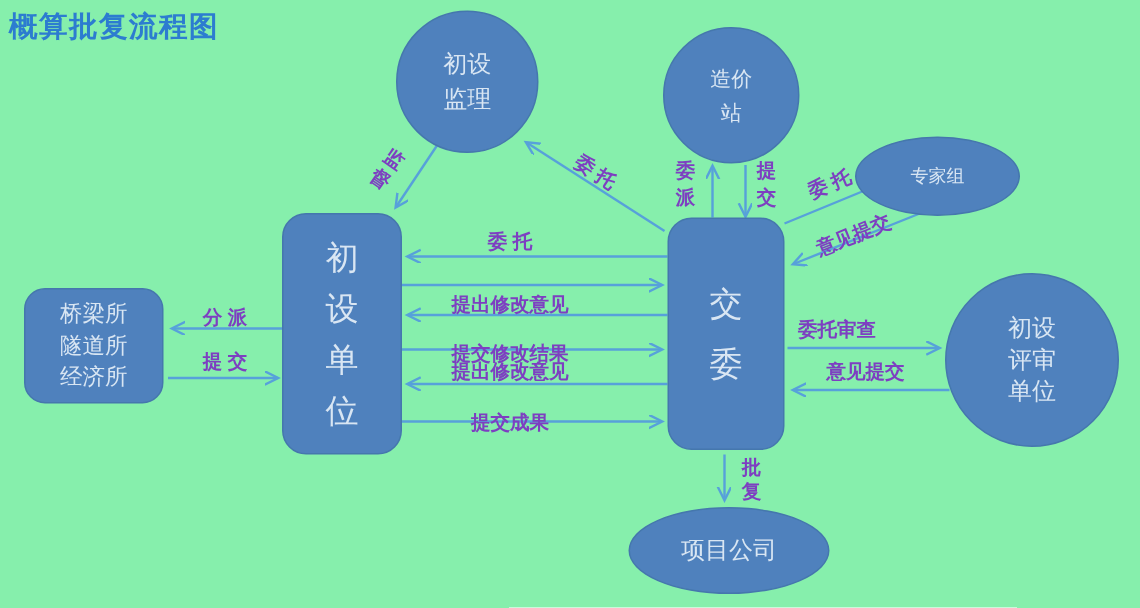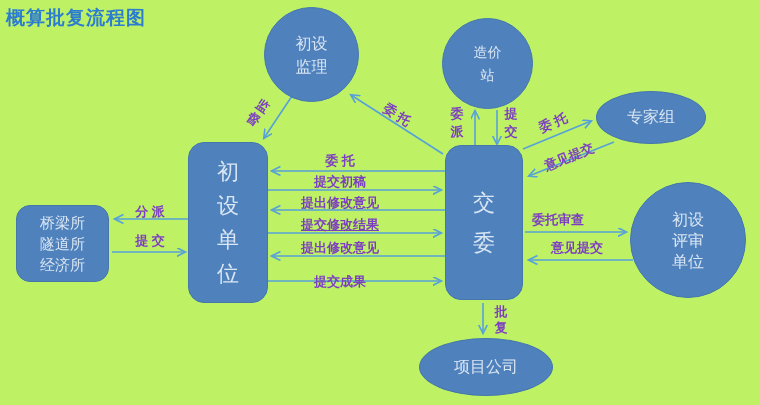--- a/index.html
+++ b/index.html
@@ -6,21 +6,21 @@
     --node-fill:#4f81bd;
     --node-border:#4577ad;
     --node-text:#d9e6f3;
     --arrow:#57a1da;
     --label:#7d3fc1;
     --title:#2c7cd0;
   }
   html,body{margin:0;padding:0;background:#ffffff;}
   .canvas{
     position:relative;width:760px;height:405px;overflow:hidden;
-    background:#bef264;font-family:"Liberation Sans",sans-serif;
+    background:#86efac;font-family:"Liberation Sans",sans-serif;
   }
   .title{
     position:absolute;left:6px;top:5px;
     font-family:"Liberation Serif",serif;
     font-size:19px;font-weight:700;color:var(--title);
     letter-spacing:1px;white-space:pre-line;
   }
   .arrows{position:absolute;left:0;top:0;}
   .arrows line{stroke:var(--arrow);stroke-width:1.6;}
   #ah path{stroke:var(--arrow);fill:none;stroke-width:1.6;}
@@ -28,34 +28,34 @@
     position:absolute;background:var(--node-fill);
     border:1px solid var(--node-border);
     color:var(--node-text);
     display:flex;align-items:center;justify-content:center;
     text-align:center;white-space:pre-line;box-sizing:border-box;
   }
   .ellipse{border-radius:50%;}
   .rounded{border-radius:16px;}
   #node-jianli{left:264px;top:7px;width:95px;height:95px;font-size:16px;line-height:23px;}
   #node-zaojia{left:442px;top:18px;width:91px;height:91px;font-size:14px;line-height:23px;}
-  #node-zhuanjia{left:596px;top:91px;width:110px;height:53px;font-size:16px;}
+  #node-zhuanjia{left:570px;top:91px;width:110px;height:53px;font-size:12px;}
   #node-pingshen{left:630px;top:182px;width:116px;height:116px;font-size:16px;line-height:21px;}
   #node-chushe{left:188px;top:142px;width:80px;height:161px;font-size:22px;line-height:34px;}
   #node-jiaowei{left:445px;top:145px;width:78px;height:155px;font-size:22px;line-height:40px;}
-  #node-inst{left:16px;top:192px;width:93px;height:77px;border-radius:14px;font-size:15px;line-height:21px;margin-top:13px;}
+  #node-inst{left:16px;top:192px;width:93px;height:77px;border-radius:14px;font-size:15px;line-height:21px;}
   #node-xiangmu{left:419px;top:338px;width:134px;height:58px;font-size:16px;font-family:Liberation Mono, monospace;}
   .lbl{
     position:absolute;color:var(--label);font-size:13px;font-weight:700;
     text-align:center;white-space:pre-line;line-height:15px;
   }
   #lbl-weituo-mid{left:255px;top:153px;width:170px;}
   #lbl-tijiao-chugao{left:255px;top:174px;width:170px;}
   #lbl-tichu-1{left:255px;top:195px;width:170px;}
-  #lbl-tijiao-jieguo{left:255px;top:217px;width:170px;text-decoration:underline;}
+  #lbl-tijiao-jieguo{left:255px;top:228px;width:170px;}
   #lbl-tichu-2{left:255px;top:240px;width:170px;}
   #lbl-tijiao-chengguo{left:255px;top:274px;width:170px;}
   #lbl-fenpai{left:112px;top:204px;width:76px;}
   #lbl-tijiao-inst{left:112px;top:233px;width:76px;}
   #lbl-weituo-shencha{left:504px;top:212px;width:108px;}
   #lbl-yijian-pingshen{left:523px;top:240px;width:108px;}
   #lbl-weipai{left:449px;top:105px;width:16px;line-height:18px;}
   #lbl-tijiao-zaojia{left:503px;top:105px;width:16px;line-height:18px;}
   #lbl-pifu{left:493px;top:304px;width:16px;line-height:16px;}
   #lbl-jiandu{left:250px;top:97px;width:16px;line-height:16px;transform:rotate(35deg);}
@@ -119,21 +119,20 @@
   <div class="lbl" id="lbl-weituo-jianli">委 托</div>
   <div class="lbl" id="lbl-weipai">委
 派</div>
   <div class="lbl" id="lbl-tijiao-zaojia">提
 交</div>
   <div class="lbl" id="lbl-weituo-zhuanjia">委 托</div>
   <div class="lbl" id="lbl-yijian-zhuanjia">意见提交</div>
   <div class="lbl" id="lbl-fenpai">分 派</div>
   <div class="lbl" id="lbl-tijiao-inst">提 交</div>
   <div class="lbl" id="lbl-weituo-mid">委 托</div>
-  <div class="lbl" id="lbl-tijiao-chugao">提交初稿</div>
   <div class="lbl" id="lbl-tichu-1">提出修改意见</div>
   <div class="lbl" id="lbl-tijiao-jieguo">提交修改结果</div>
   <div class="lbl" id="lbl-tichu-2">提出修改意见</div>
   <div class="lbl" id="lbl-tijiao-chengguo">提交成果</div>
   <div class="lbl" id="lbl-weituo-shencha">委托审查</div>
   <div class="lbl" id="lbl-yijian-pingshen">意见提交</div>
   <div class="lbl" id="lbl-pifu">批
 复</div>
 
 </div>

